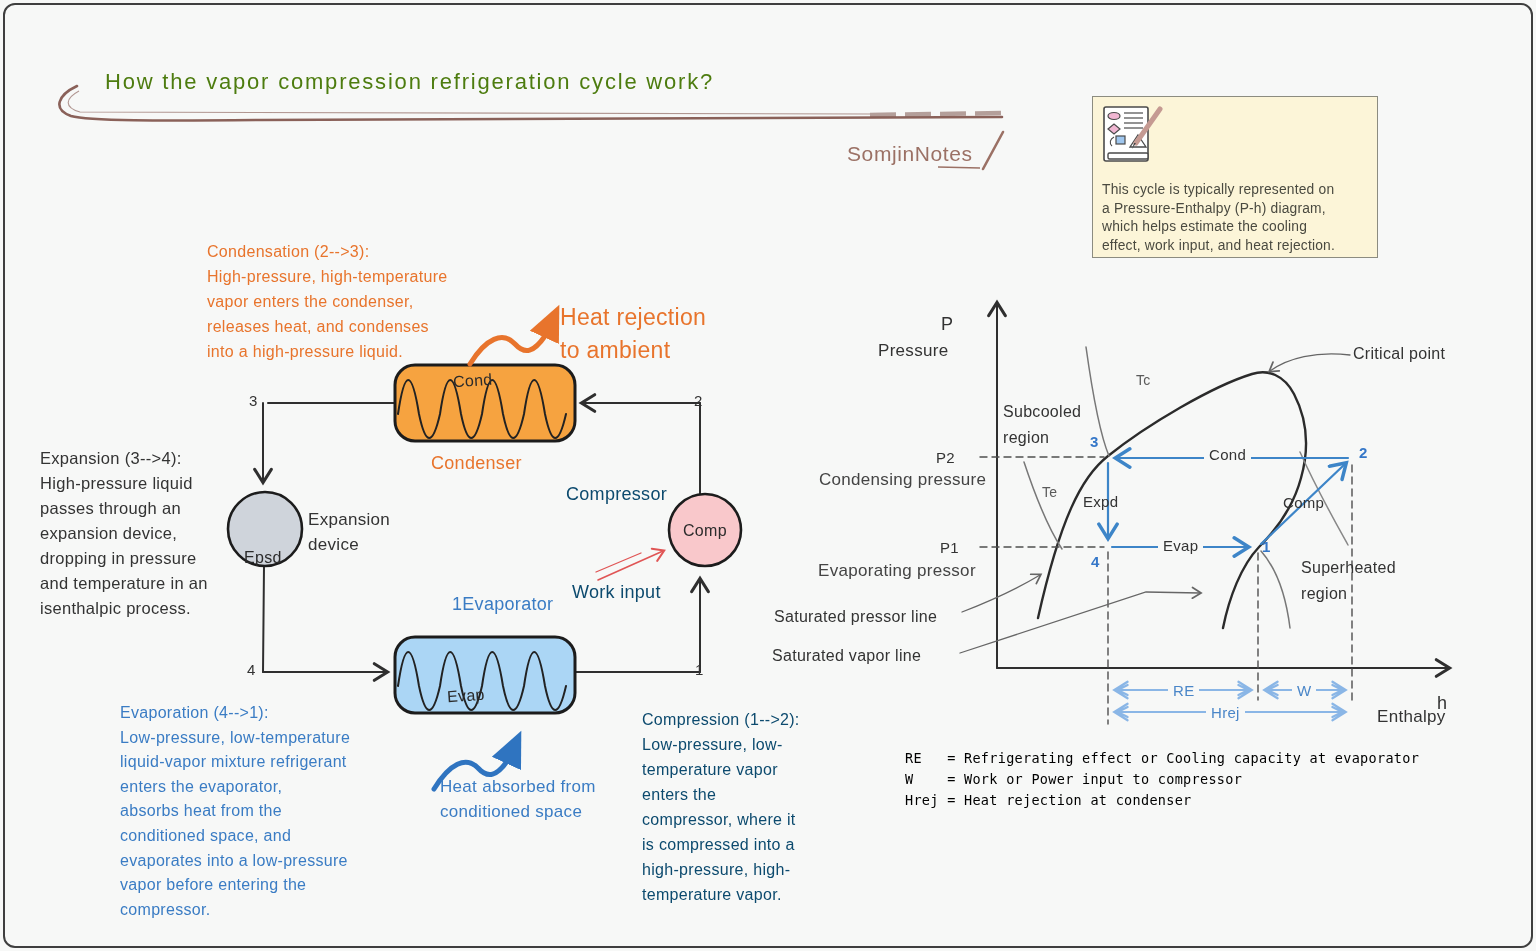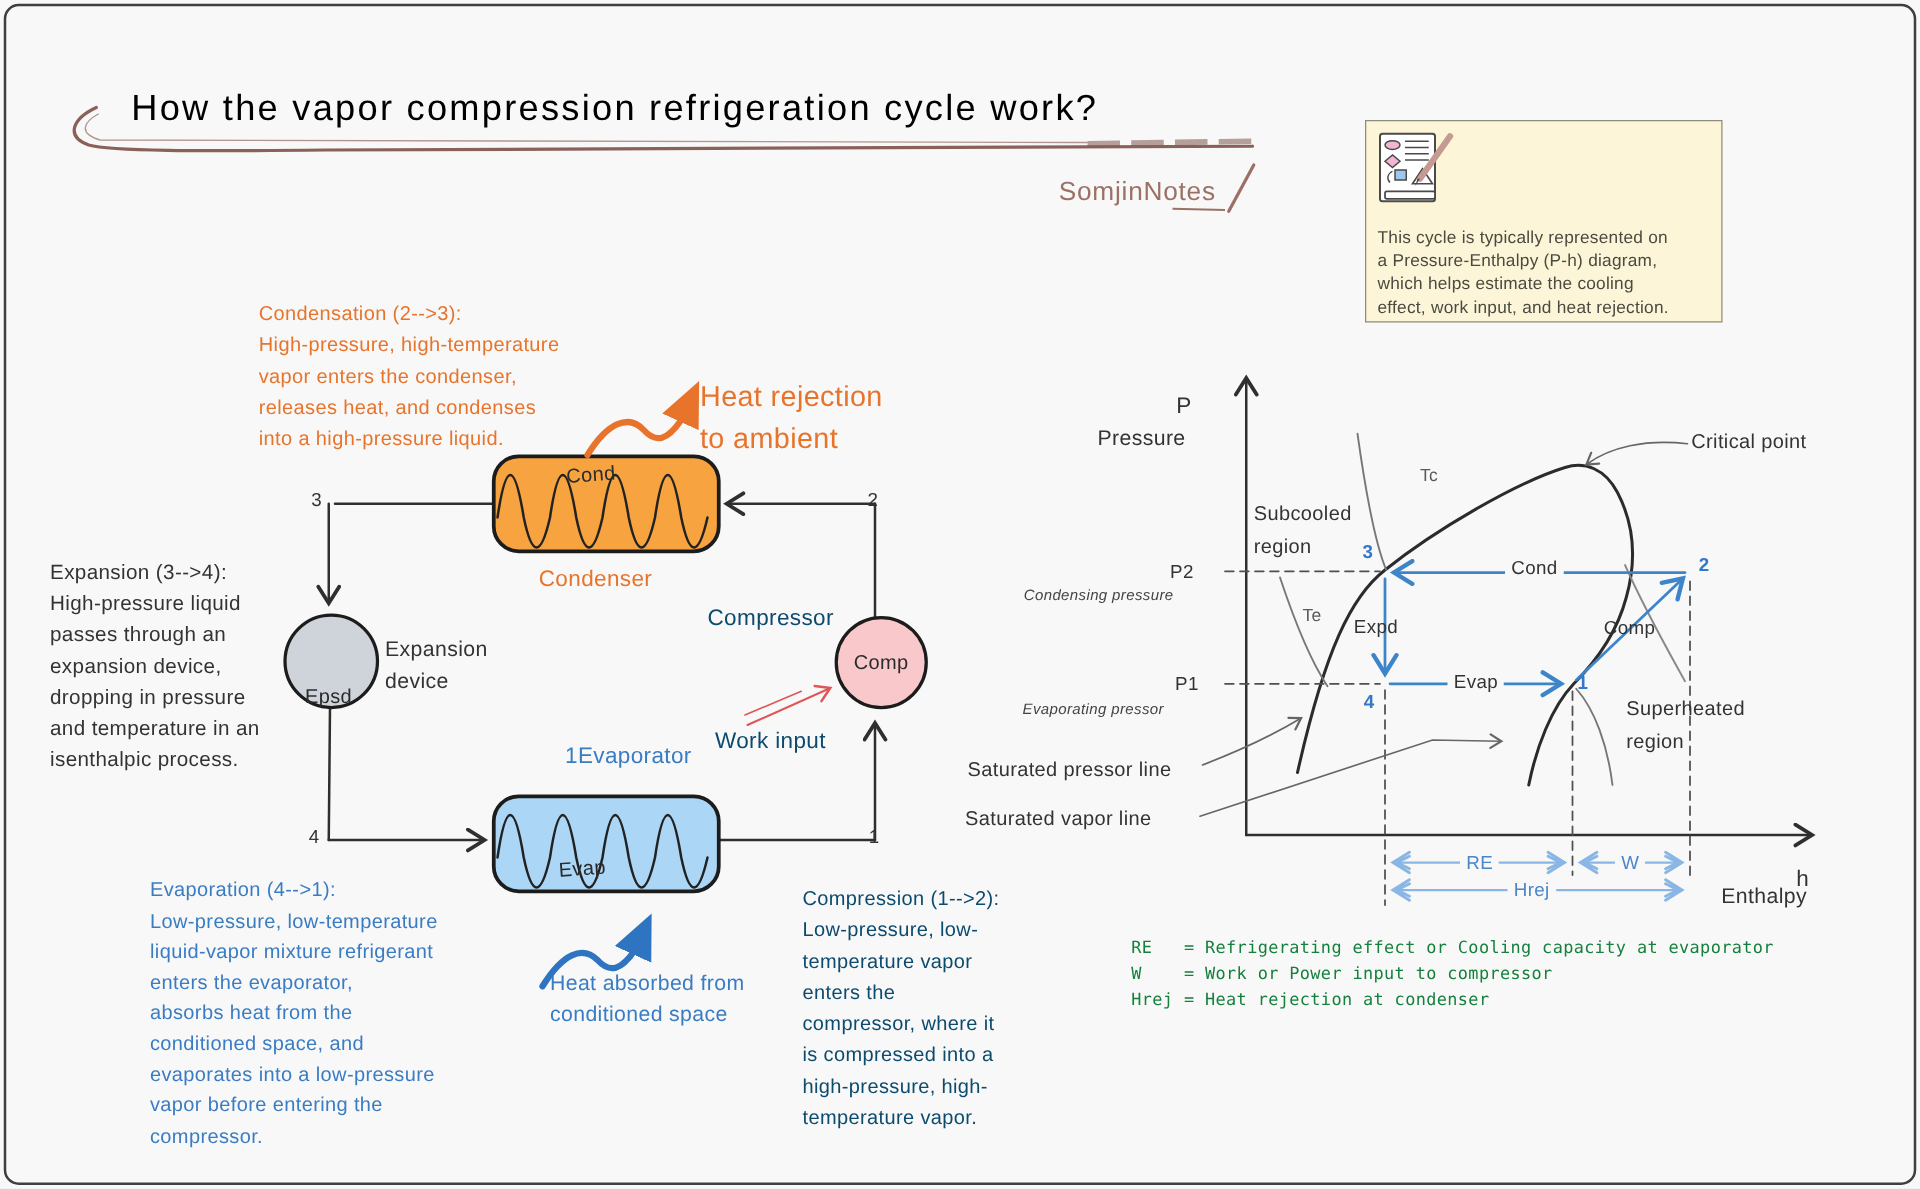--- a/index.html
+++ b/index.html
@@ -11,30 +11,30 @@
     position:absolute;left:3px;top:3px;right:3px;bottom:3px;
     border:2.5px solid #3f3f3f;border-radius:12px;pointer-events:none;
   }
   .lbl{position:absolute;color:#333;white-space:pre-line;letter-spacing:.3px;line-height:1.45;}
   .ink{color:#333}
   .orange{color:#e8742c}
   .blue{color:#3a7cc4}
   .red{color:#0c4a6e}
   .gray{color:#5a5a5a}
   .brown{color:#9b7165}
-  .title{font-size:29px;letter-spacing:1.8px;color:#000000;font-weight:500;}
+  .title{font-size:22px;letter-spacing:1.8px;color:#4d7c0f;font-weight:500;}
   .para{font-size:16px;line-height:25px;}
   .taglbl{font-size:16px;color:#2b2b2b;}
   .num{font-size:15px;font-weight:500;}
   .bluenum{font-size:15px;font-weight:700;color:#3577c8;}
-  .phsmall{font-size:12px;color:#444;font-style:italic;}
+  .phsmall{font-size:17px;color:#444;}
   .phlbl{font-size:16px;}
   .onln{background:#f7f8f7;padding:0 5px;}
   .legend{font-family:"DejaVu Sans Mono",monospace;font-size:13.5px;line-height:21px;
-          color:#15803d;white-space:pre;}
+          color:#000000;white-space:pre;}
   #note-box{
     position:absolute;left:1092px;top:96px;width:286px;height:162px;
     background:#fcf5d8;border:1.5px solid #8c8c80;box-sizing:border-box;
   }
   #note-text{position:absolute;left:9px;top:84px;width:272px;font-size:13.8px;
     line-height:18.5px;color:#4a4a40;white-space:pre-line;letter-spacing:.2px;}
   svg{position:absolute;left:0;top:0;}
 </style>
 </head>
 <body>

